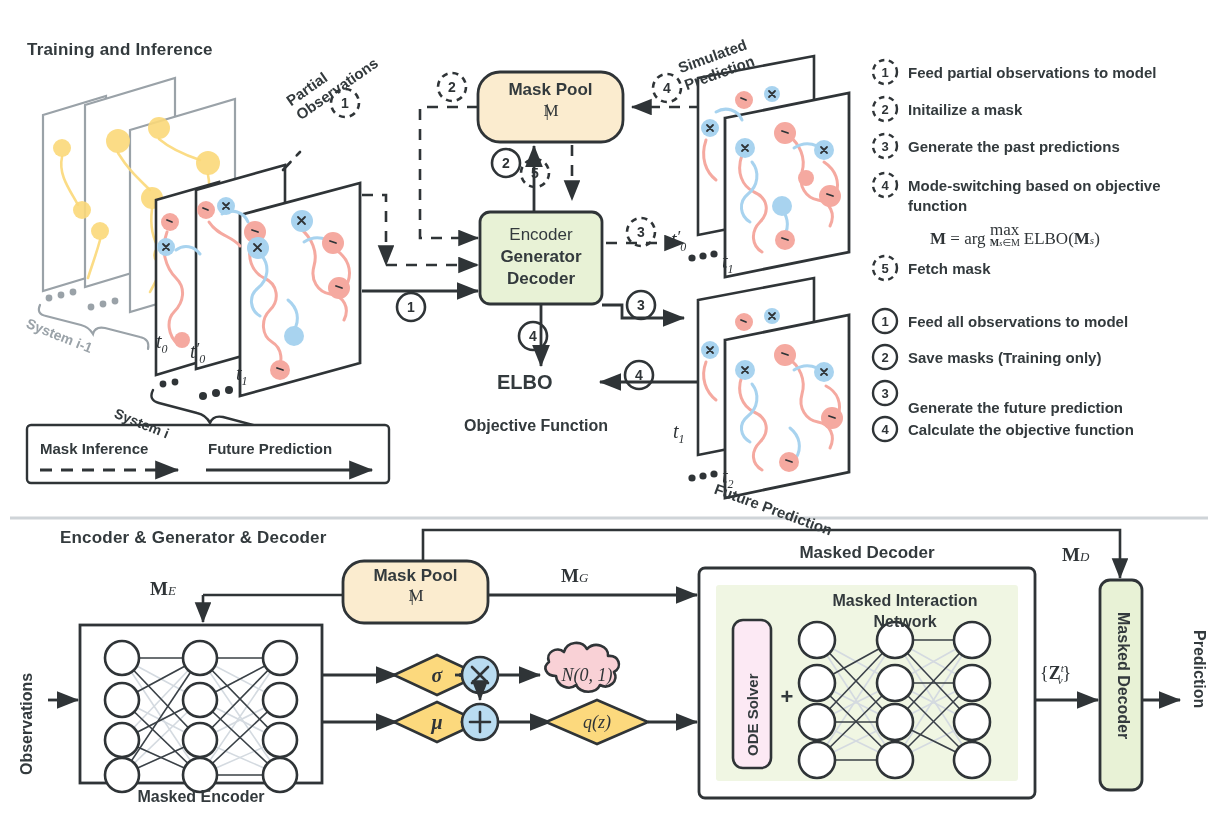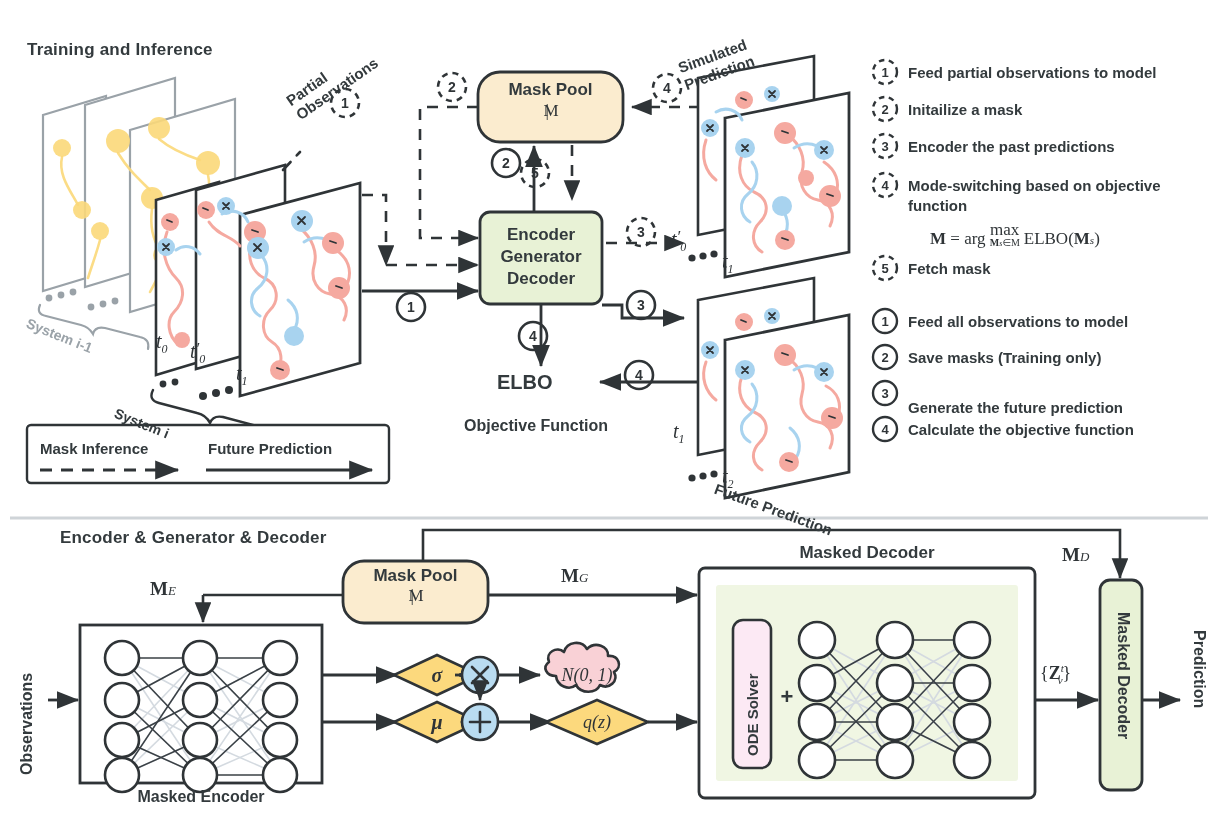--- a/index.html
+++ b/index.html
@@ -595,21 +595,21 @@
   <div style="font-size:17px;font-weight:bold;color:#333a3d;">Mask Pool</div>
   <div class="mathr" style="font-size:17px;margin-top:1px;letter-spacing:-1px;">
     <span style="display:inline-block;position:relative;">
       <span>M</span>
       <span style="position:absolute;left:2px;top:0;color:#333a3d;">|</span>
     </span>
   </div>
 </div>
 
 <div class="abs" style="left:480px;top:224px;width:122px;text-align:center;line-height:22px;">
-  <div style="font-size:17px;font-weight:bold;color:#333a3d;">Encoder</div>
+  <div style="font-size:17px;font-weight:normal;color:#333a3d;">Encoder</div>
   <div style="font-size:17px;font-weight:bold;color:#333a3d;">Generator</div>
   <div style="font-size:17px;font-weight:bold;color:#333a3d;">Decoder</div>
 </div>
 
 <div class="abs" style="left:497px;top:371px;font-size:20px;font-weight:bold;color:#333a3d;">ELBO</div>
 <div class="abs" style="left:464px;top:417px;font-size:16px;font-weight:bold;color:#333a3d;">Objective Function</div>
 
 <div class="abs" style="left:345px;top:103px;transform:translate(-50%,-50%);font-size:14px;font-weight:bold;">1</div>
 <div class="abs" style="left:452px;top:87px;transform:translate(-50%,-50%);font-size:14px;font-weight:bold;">2</div>
 <div class="abs" style="left:641px;top:232px;transform:translate(-50%,-50%);font-size:14px;font-weight:bold;">3</div>
@@ -624,21 +624,21 @@
 <div class="abs legend-txt" style="left:40px;top:440px;text-align:right;">Mask Inference</div>
 <div class="abs legend-txt" style="left:208px;top:440px;">Future Prediction</div>
 
 <div class="abs" style="left:885px;top:72px;transform:translate(-50%,-50%);font-size:13px;font-weight:bold;">1</div>
 <div class="abs legend-txt" style="left:908px;top:64px;">Feed partial observations to model</div>
 
 <div class="abs" style="left:885px;top:109px;transform:translate(-50%,-50%);font-size:13px;font-weight:bold;">2</div>
 <div class="abs legend-txt" style="left:908px;top:101px;">Initailize a mask</div>
 
 <div class="abs" style="left:885px;top:146px;transform:translate(-50%,-50%);font-size:13px;font-weight:bold;">3</div>
-<div class="abs legend-txt" style="left:908px;top:138px;">Encoder the past predictions</div>
+<div class="abs legend-txt" style="left:908px;top:138px;">Generate the past predictions</div>
 
 <div class="abs" style="left:885px;top:185px;transform:translate(-50%,-50%);font-size:13px;font-weight:bold;">4</div>
 <div class="abs legend-txt" style="left:908px;top:176px;width:300px;line-height:20px;">Mode-switching based on objective function</div>
 
 <div class="abs mathr" style="left:930px;top:222px;font-size:17px;white-space:nowrap;">
   <span style="font-weight:bold;">M</span>
   <span>=</span>
   <span>arg</span>
   <span style="display:inline-block;text-align:center;vertical-align:-2px;">
     <span style="display:block;line-height:16px;">max</span>
@@ -692,20 +692,24 @@
 
 <div class="abs mathi" style="left:437px;top:675px;transform:translate(-50%,-50%);font-size:20px;font-weight:bold;">σ</div>
 <div class="abs mathi" style="left:437px;top:722px;transform:translate(-50%,-50%);font-size:20px;font-weight:bold;">μ</div>
 
 <div class="abs mathi" style="left:587px;top:675px;transform:translate(-50%,-50%);font-size:18px;white-space:nowrap;">N(0, 1)</div>
 
 <div class="abs mathi" style="left:597px;top:722px;transform:translate(-50%,-50%);font-size:18px;">q(z)</div>
 
 <div class="abs" style="left:699px;top:543px;width:336px;text-align:center;font-size:17px;font-weight:bold;color:#333a3d;">Masked Decoder</div>
 
+<div class="abs" style="left:780px;top:590px;width:250px;text-align:center;line-height:21px;">
+  <div style="font-size:16px;font-weight:bold;color:#333a3d;">Masked Interaction</div>
+  <div style="font-size:16px;font-weight:bold;color:#333a3d;">Network</div>
+</div>
 
 <div class="abs vert180" style="left:744px;top:632px;height:124px;font-size:15px;font-weight:bold;color:#333a3d;">ODE Solver</div>
 
 <div class="abs" style="left:787px;top:697px;transform:translate(-50%,-50%);font-size:22px;font-weight:bold;color:#333a3d;">+</div>
 
 <div class="abs mathr" style="left:1040px;top:662px;font-size:18px;white-space:nowrap;">
   <span>{</span><b style="font-style:normal;">Z</b><sup style="font-size:11px;font-style:italic;">t</sup><sub style="font-size:11px;font-style:italic;margin-left:-6px;">v</sub><span>}</span>
 </div>
 
 <div class="abs vert" style="left:1114px;top:612px;height:150px;font-size:16px;font-weight:bold;color:#333a3d;">Masked Decoder</div>

